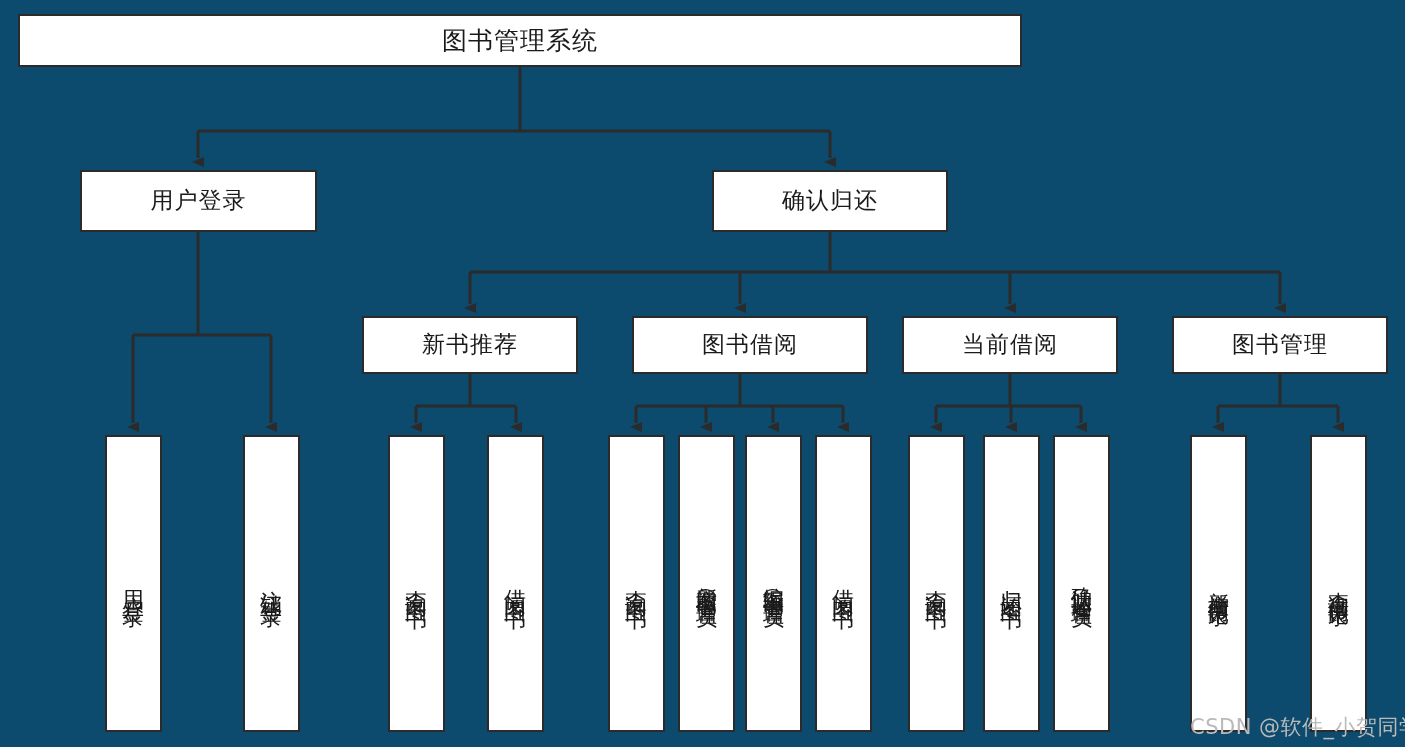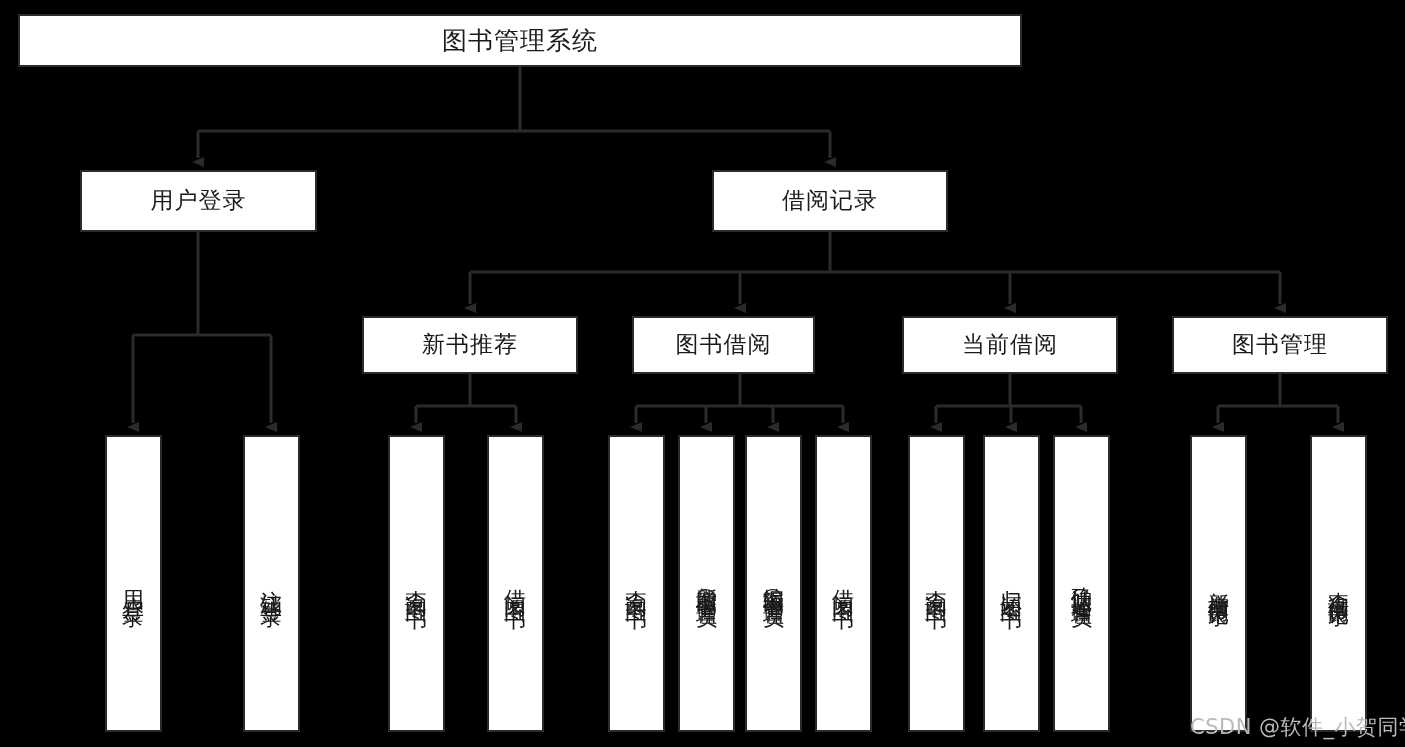--- a/index.html
+++ b/index.html
@@ -8,21 +8,21 @@
     padding: 0;
     background: #ffffff;
   }
   body {
     font-family: "DejaVu Sans", "Liberation Sans", sans-serif;
   }
   #canvas {
     position: relative;
     width: 1405px;
     height: 747px;
-    background: #000000;
+    background: #0c4a6e;
     overflow: hidden;
   }
   #edges {
     position: absolute;
     left: 0;
     top: 0;
     width: 1405px;
     height: 747px;
     pointer-events: none;
   }
@@ -125,27 +125,27 @@
   </svg>
 
   <div class="node horiz root" style="left:18px; top:14px; width:1004px; height:53px;">
     <span>图书管理系统</span>
   </div>
 
   <div class="node horiz" style="left:80px; top:170px; width:237px; height:62px;">
     <span>用户登录</span>
   </div>
   <div class="node horiz" style="left:712px; top:170px; width:236px; height:62px;">
-    <span>借阅记录</span>
+    <span>确认归还</span>
   </div>
 
   <div class="node horiz" style="left:362px; top:316px; width:216px; height:58px;text-align:right;">
     <span>新书推荐</span>
   </div>
-  <div class="node horiz" style="left:632px; top:316px; width:183px; height:58px;">
+  <div class="node horiz" style="left:632px; top:316px; width:236px; height:58px;">
     <span>图书借阅</span>
   </div>
   <div class="node horiz" style="left:902px; top:316px; width:216px; height:58px;font-family:Liberation Serif, serif;">
     <span>当前借阅</span>
   </div>
   <div class="node horiz" style="left:1172px; top:316px; width:216px; height:58px;">
     <span>图书管理</span>
   </div>
 
   <div class="node vert" style="left:105px; top:435px; width:57px; height:297px;">

